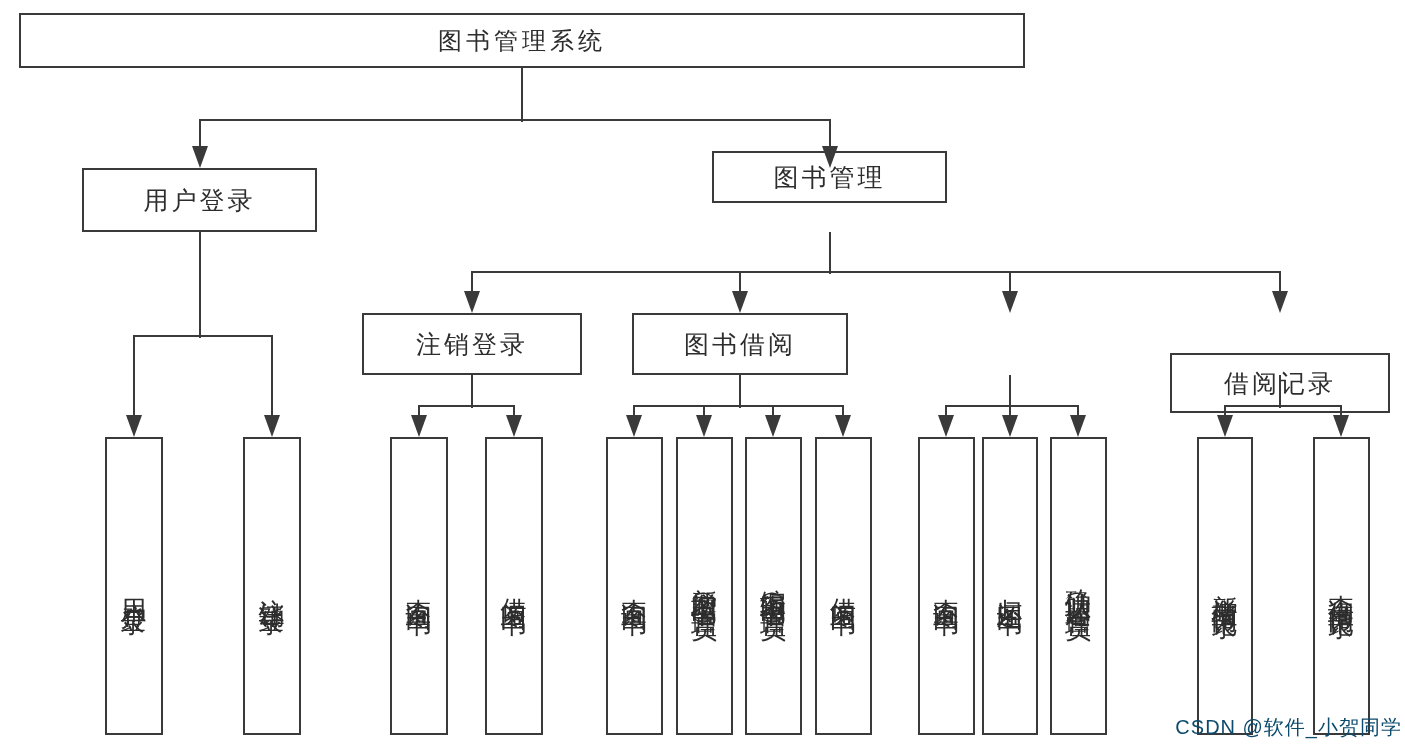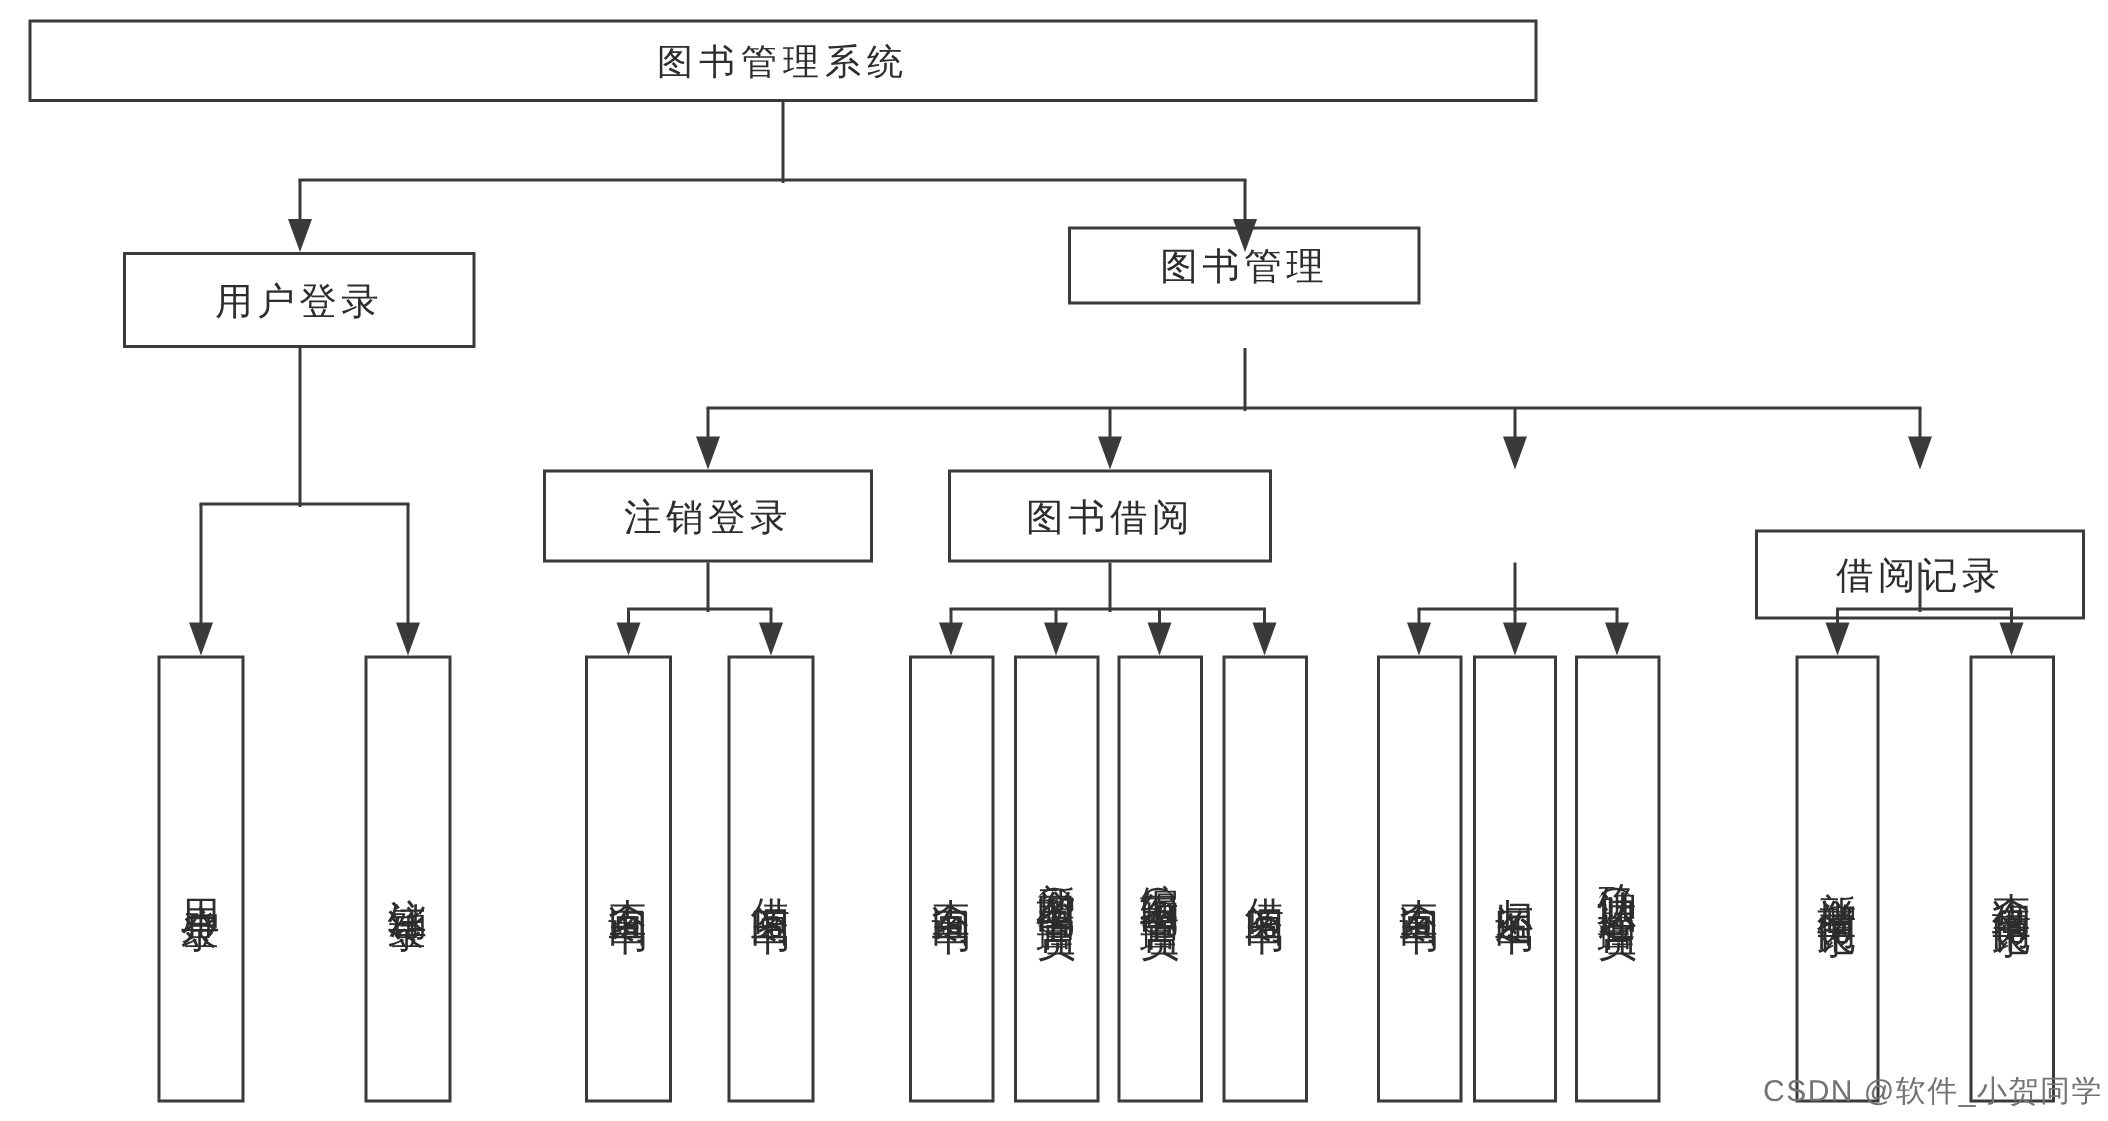--- a/index.html
+++ b/index.html
@@ -39,21 +39,21 @@
     width: 0; height: 0;
     border-left: 8px solid transparent;
     border-right: 8px solid transparent;
     border-top: 22px solid #3a3a3a;
   }
   .watermark {
     position: absolute;
     top: 714px;
     right: 3px;
     font-size: 20px;
-    color: #737373;
+    color: #0c4a6e;
     letter-spacing: 1px;
     white-space: nowrap;
     z-index: 5;
     text-align: right;
   }
 </style>
 </head>
 <body>
 
 <div class="stage">

